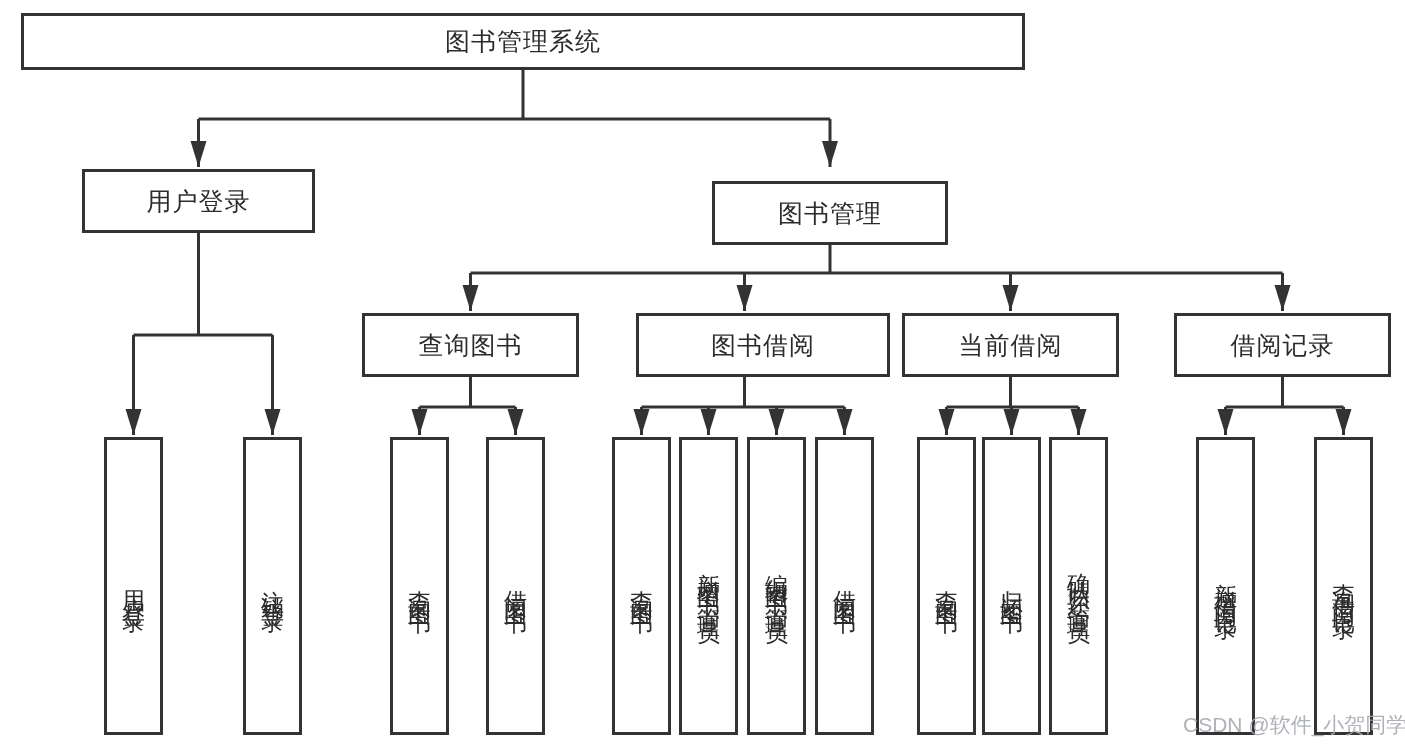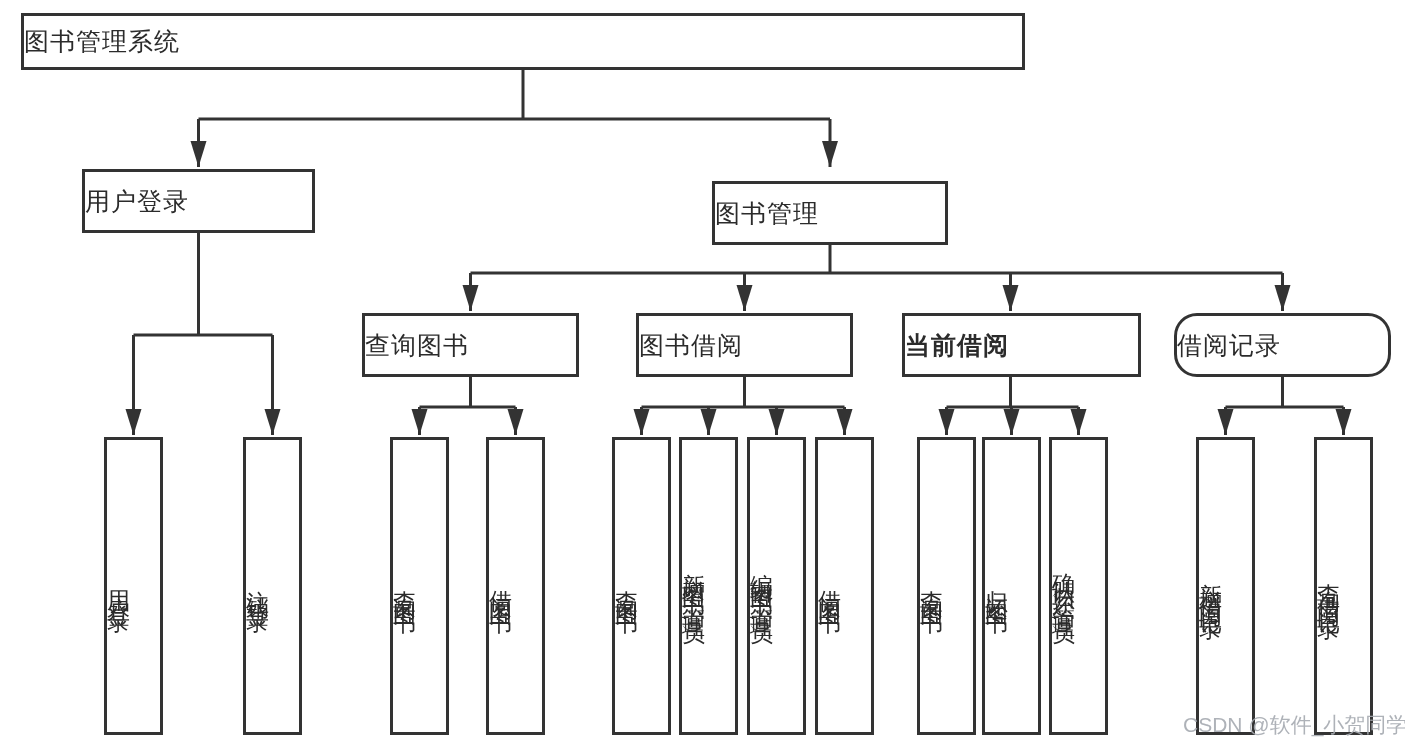--- a/index.html
+++ b/index.html
@@ -21,21 +21,21 @@
     top: 0;
     z-index: 1;
   }
   .box {
     position: absolute;
     box-sizing: border-box;
     background: #ffffff;
     border: 3px solid #333333;
     display: flex;
     align-items: center;
-    justify-content: flex-start;
+    justify-content: center;
     color: #2b2b2b;
     z-index: 2;
   }
   .hbox {
     font-size: 25px;
     letter-spacing: 1px;
     height: 64px;
   }
   .root {
     left: 21px; top: 13px; width: 1004px; height: 57px;
@@ -125,27 +125,27 @@
   <div class="box hbox" style="left:82px; top:169px; width:233px;">
     <span>用户登录</span>
   </div>
   <div class="box hbox" style="left:712px; top:169px; width:236px;margin-top:12px;">
     <span>图书管理</span>
   </div>
 
   <div class="box hbox" style="left:362px; top:313px; width:217px;">
     <span>查询图书</span>
   </div>
-  <div class="box hbox" style="left:636px; top:313px; width:217px;">
+  <div class="box hbox" style="left:636px; top:313px; width:254px;">
     <span>图书借阅</span>
   </div>
-  <div class="box hbox" style="left:902px; top:313px; width:239px;font-weight:bold;">
+  <div class="box hbox" style="left:902px; top:313px; width:217px;">
     <span>当前借阅</span>
   </div>
-  <div class="box hbox" style="left:1174px; top:313px; width:217px;border-radius:23px;">
+  <div class="box hbox" style="left:1174px; top:313px; width:217px;">
     <span>借阅记录</span>
   </div>
 
   <div class="box vbox" style="left:104px;">
     <span class="vtext">用户登录</span>
   </div>
   <div class="box vbox" style="left:243px;">
     <span class="vtext">注销登录</span>
   </div>
 

